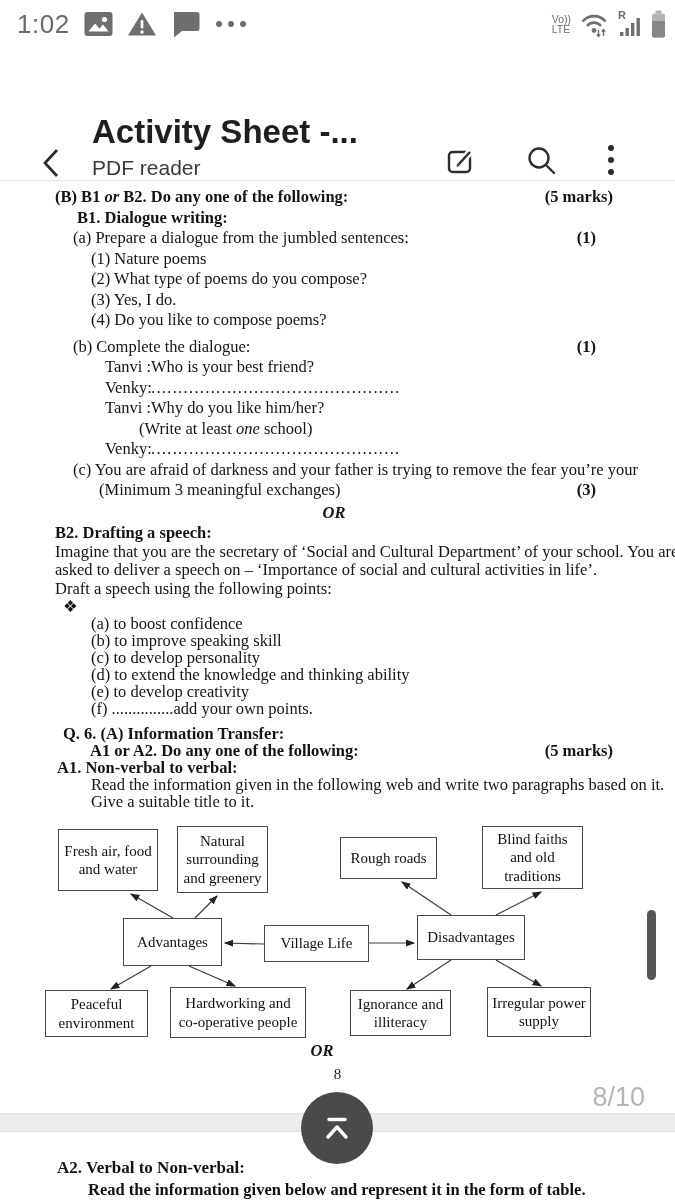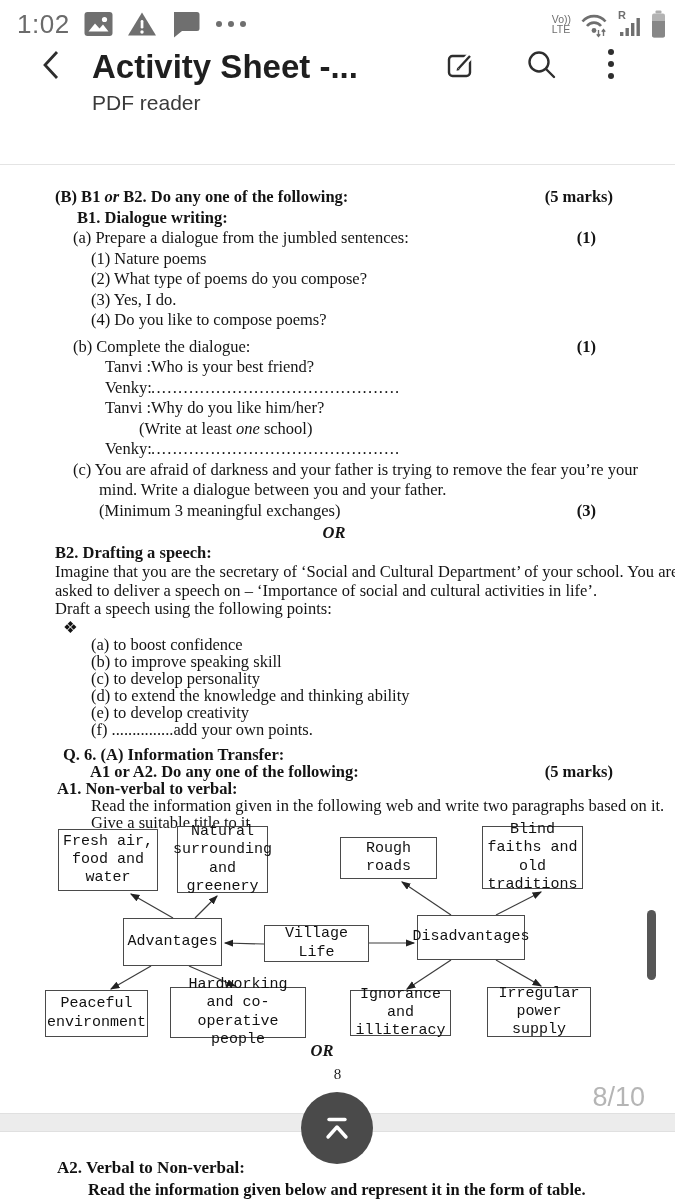--- a/index.html
+++ b/index.html
@@ -9,22 +9,22 @@
 
   
   .statusbar{position:absolute;top:0;left:0;right:0;height:48px;display:flex;align-items:center;background:#fff;}
   .sb-left{display:flex;align-items:center;gap:14px;padding-left:17px;}
   .sb-time{font-size:26px;color:#6b6b6b;letter-spacing:.5px;}
   .sb-right{margin-left:auto;display:flex;align-items:center;gap:9px;padding-right:9px;}
   .volte{font-size:10.5px;font-weight:normal;color:#6f6f6f;line-height:10px;text-align:left;}
   .volte span{display:block;}
 
   
-  .appbar{position:absolute;top:48px;left:0;right:0;height:117px;background:#fff;
-          border-bottom:1px solid #e4e4e4;display:flex;align-items:flex-start;box-sizing:border-box;}
+  .appbar{position:absolute;top:64px;left:0;right:0;height:117px;background:#fff;
+          border-bottom:1px solid #e4e4e4;display:flex;align-items:flex-end;box-sizing:border-box;}
   .back-btn{margin-left:40px;display:flex;align-items:center;}
   .titles{margin-left:30px;min-width:0;}
   .title{font-size:33px;font-weight:bold;color:#1f1f1f;white-space:nowrap;}
   .subtitle{font-size:21px;color:#3a3a3a;margin-top:5px;}
   .actions{margin-left:auto;display:flex;align-items:center;gap:50px;margin-right:60px;}
 
   
   .doc{position:absolute;top:166px;left:0;right:0;padding:21px 62px 0 55px;
        font-family:"Liberation Serif",serif;font-size:16.5px;color:#141414;line-height:20.5px;}
   .ln{white-space:nowrap;font-family:Liberation Serif, serif;}
@@ -40,21 +40,21 @@
   .dlg .nm{width:46px;flex:none;}
   .dots{letter-spacing:1.3px;}
   .gap6{margin-top:6px;} .gap8{margin-top:8px;}
   .or-line{text-align:center;font-weight:bold;font-style:italic;line-height:20px;margin-top:2px;}
   .p185{line-height:18.5px;}
   .p17{line-height:17px;}
   .bullet-row{display:flex;gap:9px;line-height:17px;}
 
   
   .diagram{position:absolute;left:45px;top:826px;width:600px;height:215px;
-           font-family:Liberation Mono, monospace;font-size:15px;line-height:1.22;color:#111;}
+           font-family:Liberation Serif, serif;font-size:15px;line-height:1.22;color:#111;}
   .diagram svg{position:absolute;left:0;top:0;}
   .dbox{position:absolute;border:1.4px solid #4a4a4a;background:#fff;box-sizing:border-box;
         display:flex;align-items:center;justify-content:center;text-align:center;padding:2px 3px;}
 
   .or-bottom{position:absolute;top:1041px;left:22px;width:600px;text-align:center;
              font-family:"Liberation Serif",serif;font-weight:bold;font-style:italic;font-size:16.5px;color:#141414;}
   .pagefoot{position:absolute;top:1066px;left:0;right:0;text-align:center;
             font-family:"Liberation Serif",serif;font-size:15px;color:#222;}
 
   
@@ -198,21 +198,20 @@
     </div>
     <div class="ln ind84">
       <span>(Write at least </span><span class="i">one</span><span> school)</span>
     </div>
     <div class="ln dlg">
       <span class="nm">Venky:</span>
         <span class="dots">..............................................</span>
     </div>
 
     <div class="ln ind18">(c) You are afraid of darkness and your father is trying to remove the fear you’re your</div>
-    <div class="ln ind44">mind. Write a dialogue between you and your father.</div>
     <div class="ln row">
       <span class="ind44">(Minimum 3 meaningful exchanges)</span>
       <span class="marks-sm">(3)</span>
     </div>
 
     <div class="or-line">OR</div>
 
     <div class="ln b" style="line-height:20px">B2. Drafting a speech:</div>
     <div class="ln p185">Imagine that you are the secretary of ‘Social and Cultural Department’ of your school. You are</div>
     <div class="ln p185">asked to deliver a speech on – ‘Importance of social and cultural activities in life’.</div>

